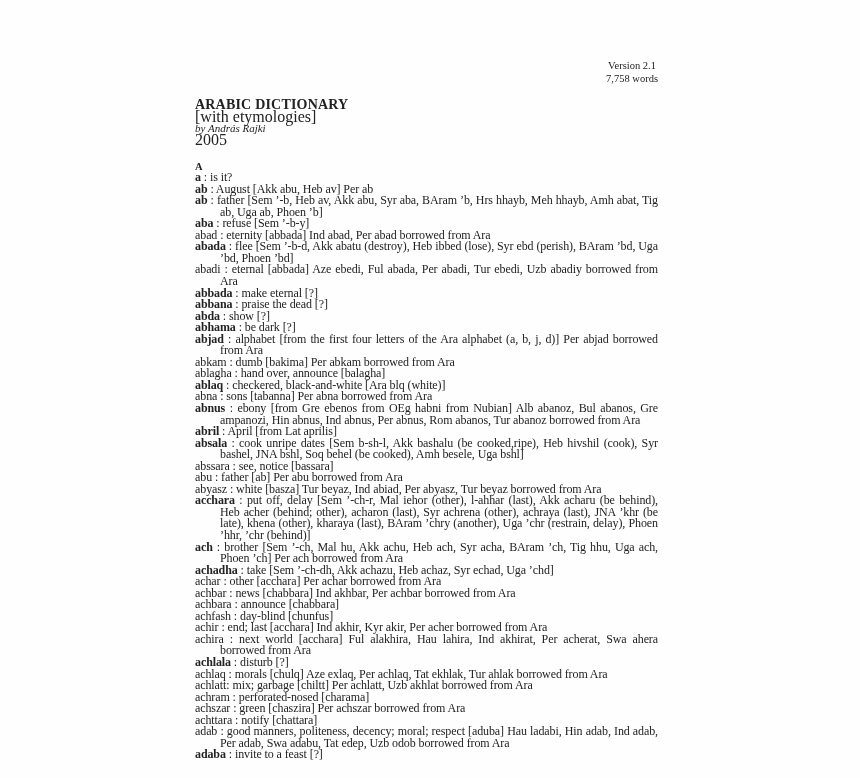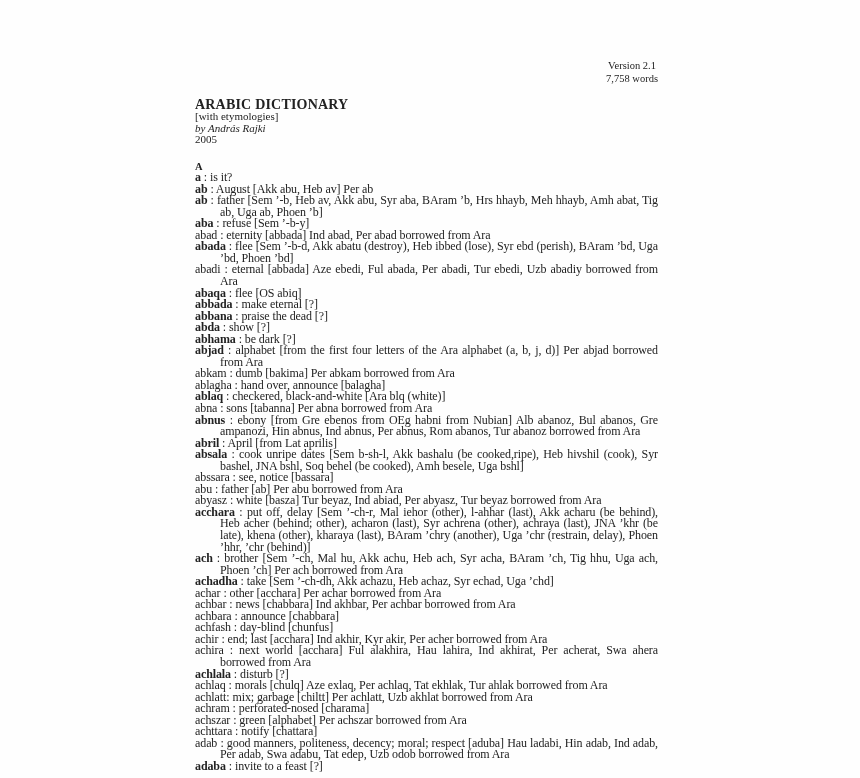--- a/index.html
+++ b/index.html
@@ -38,21 +38,21 @@
     text-align: left;
     font-family: Liberation Serif, serif;
   }
   .doc-title {
     font-size: 14px;
     font-weight: bold;
     line-height: 13px;
     letter-spacing: 0.2px;
   }
   .doc-subtitle, .doc-year {
-    font-size: 11px;
+    font-size: 16px;
     line-height: 11.5px;
   }
   .doc-byline {
     font-size: 11px;
     font-style: italic;
     line-height: 11.5px;
   }
   .section-letter {
     margin-top: 15px;
     font-size: 10.5px;
@@ -105,21 +105,20 @@
   <p class="entry"><span class="hw bold">ab</span><span class="entry-text"> : father [Sem ’-b, Heb av, Akk abu, Syr aba, BAram ’b, Hrs hhayb, Meh hhayb, Amh abat, Tig ab, Uga ab, Phoen ’b]</span></p>
 
   <p class="entry"><span class="hw bold">aba</span><span class="entry-text"> : refuse [Sem ’-b-y]</span></p>
 
   <p class="entry"><span class="hw">abad</span><span class="entry-text"> : eternity [abbada] Ind abad, Per abad borrowed from Ara</span></p>
 
   <p class="entry"><span class="hw bold">abada</span><span class="entry-text"> : flee [Sem ’-b-d, Akk abatu (destroy), Heb ibbed (lose), Syr ebd (perish), BAram ’bd, Uga ’bd, Phoen ’bd]</span></p>
 
   <p class="entry"><span class="hw">abadi</span><span class="entry-text"> : eternal [abbada] Aze ebedi, Ful abada, Per abadi, Tur ebedi, Uzb abadiy borrowed from Ara</span></p>
 
-  <p class="entry"><span class="hw bold">abaqa</span><span class="entry-text"> : flee [OS abiq]</span></p>
 
   <p class="entry"><span class="hw bold">abbada</span><span class="entry-text"> : make eternal [?]</span></p>
 
   <p class="entry"><span class="hw bold">abbana</span><span class="entry-text"> : praise the dead [?]</span></p>
 
   <p class="entry"><span class="hw bold">abda</span><span class="entry-text"> : show [?]</span></p>
 
   <p class="entry"><span class="hw bold">abhama</span><span class="entry-text"> : be dark [?]</span></p>
 
   <p class="entry"><span class="hw bold">abjad</span><span class="entry-text"> : alphabet [from the first four letters of the Ara alphabet (a, b, j, d)] Per abjad borrowed from Ara</span></p>
@@ -164,21 +163,21 @@
 
 
   <p class="entry"><span class="hw bold">achlala</span><span class="entry-text"> : disturb [?]</span></p>
 
   <p class="entry"><span class="hw">achlaq</span><span class="entry-text"> : morals [chulq] Aze exlaq, Per achlaq, Tat ekhlak, Tur ahlak borrowed from Ara</span></p>
 
   <p class="entry"><span class="hw">achlatt</span><span class="entry-text">: mix; garbage [chiltt] Per achlatt, Uzb akhlat borrowed from Ara</span></p>
 
   <p class="entry"><span class="hw">achram</span><span class="entry-text"> : perforated-nosed [charama]</span></p>
 
-  <p class="entry"><span class="hw">achszar</span><span class="entry-text"> : green [alphabet] Per achszar borrowed from Ara</span></p>
+  <p class="entry"><span class="hw">achszar</span><span class="entry-text"> : green [chaszira] Per achszar borrowed from Ara</span></p>
 
   <p class="entry"><span class="hw">achttara</span><span class="entry-text"> : notify [chattara]</span></p>
 
 
   <p class="entry"><span class="hw">adab</span><span class="entry-text"> : good manners, politeness, decency; moral; respect [aduba] Hau ladabi, Hin adab, Ind adab, Per adab, Swa adabu, Tat edep, Uzb odob borrowed from Ara</span></p>
 
   <p class="entry"><span class="hw bold">adaba</span><span class="entry-text"> : invite to a feast [?]</span></p>
 </div>
 
   </div>

